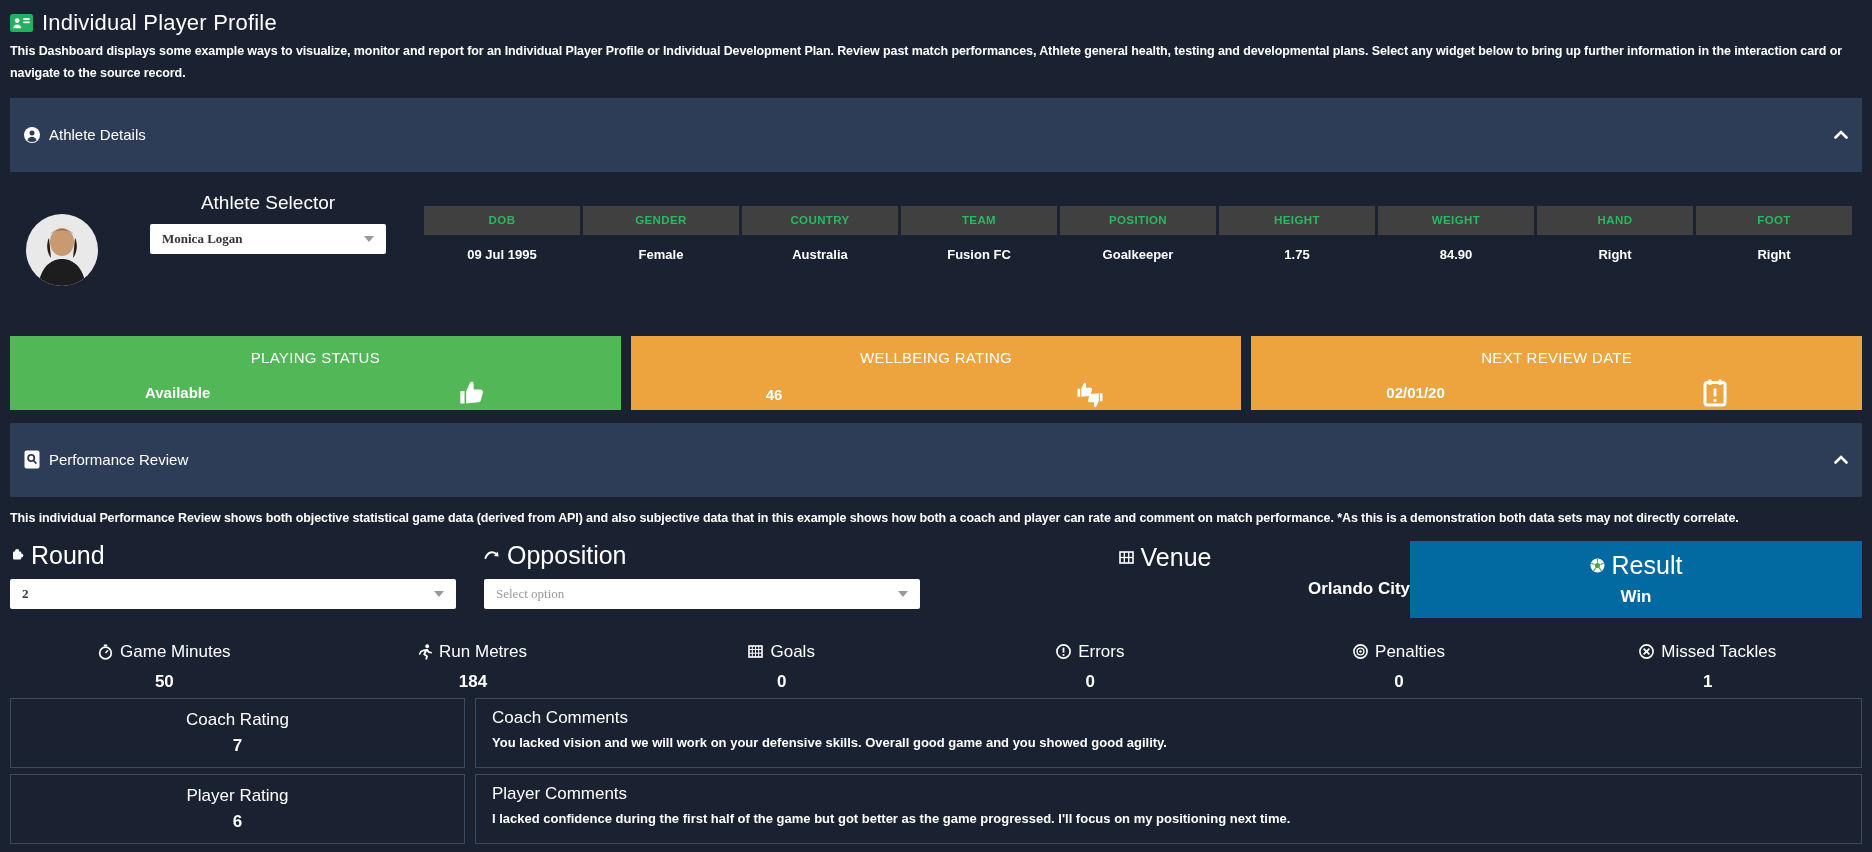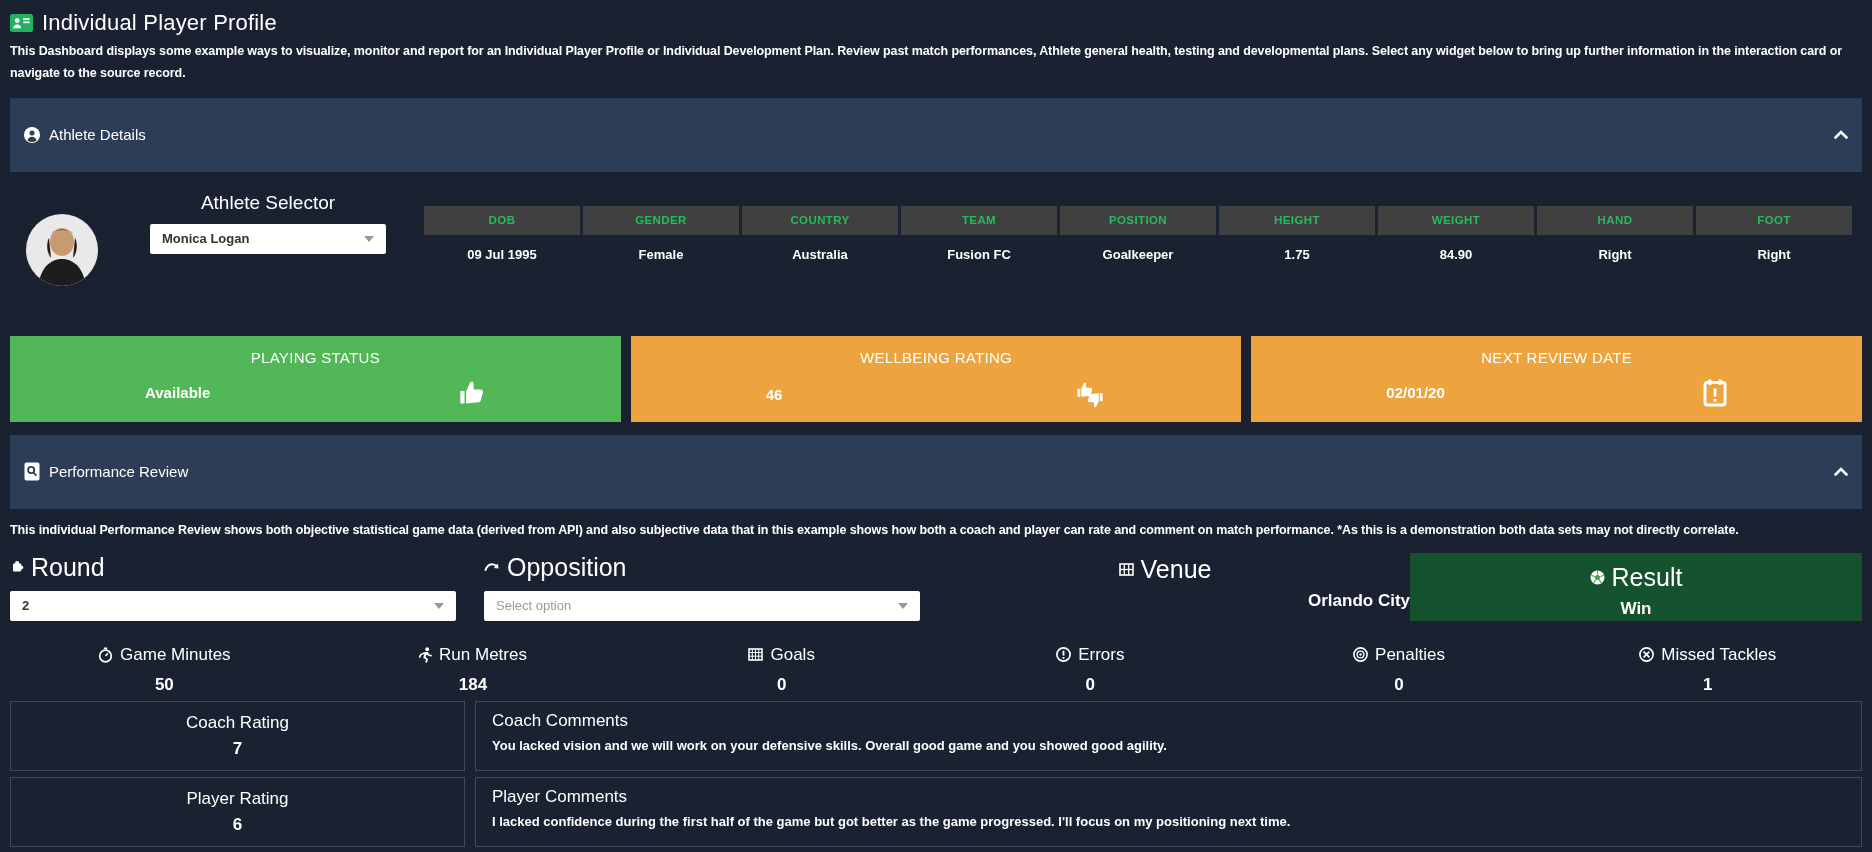--- a/index.html
+++ b/index.html
@@ -14,51 +14,51 @@
   
   .section-bar{margin-top:13px;height:50px;background:#2e3d57;display:flex;align-items:center;justify-content:space-between;padding:12px 14px;cursor:pointer;}
   .section-bar .left{display:flex;align-items:center;gap:9px;}
   .section-bar .sec-title{font-size:15px;font-weight:400;}
 
   
   .athlete-content{display:flex;margin-top:16px;height:130px;}
   .avatar-wrap{width:72px;height:72px;margin:26px 0 0 16px;flex:0 0 auto;}
   .selector-block{width:236px;margin-left:52px;text-align:center;}
   .selector-label{font-size:19px;font-weight:400;margin-top:4px;}
-  .select-box{margin-top:10px;background:#fff;border-radius:2px;height:30px;display:flex;align-items:center;justify-content:space-between;padding:0 12px;cursor:pointer;}
+  .select-box{margin-top:10px;background:#fff;border-radius:2px;height:30px;display:flex;align-items:center;justify-content:space-between;padding:0 12px;cursor:pointer;font-family:Liberation Serif, serif;}
   .select-box .sel-text{color:#333;font-size:13px;font-weight:700;}
   .select-box .sel-text.placeholder{color:#9a9a9a;font-weight:400;}
   .caret{width:0;height:0;border-left:5px solid transparent;border-right:5px solid transparent;border-top:6px solid #9a9a9a;}
 
   .athlete-table{flex:1;margin-left:38px;margin-right:10px;margin-top:18px;}
   .at-row{display:flex;gap:3px;}
   .at-row.head .cell{background:#404040;height:29px;display:flex;align-items:center;justify-content:center;font-size:11.5px;font-weight:700;color:#29b960;letter-spacing:.4px;}
   .at-row.vals .cell{height:40px;display:flex;align-items:center;justify-content:center;font-size:13px;font-weight:700;color:#ffffff;}
   .cell{flex:1;}
 
   
   .cards-row{display:flex;gap:10px;margin-top:18px;}
-  .status-card{flex:1;height:86px;cursor:pointer;}
+  .status-card{flex:1;height:74px;cursor:pointer;}
   .status-card.green{background:#52b757;}
   .status-card.orange{background:#eda43e;}
   .card-title{text-align:center;font-size:15px;margin-top:13px;letter-spacing:.3px;}
   .card-value-row{display:flex;align-items:center;justify-content:space-between;padding:0 135px;margin-top:13px;}
   .card-value{font-size:15px;font-weight:700;}
 
   
   .perf-desc{font-size:12.5px;font-weight:700;margin-top:14px;letter-spacing:-0.1px;}
   .match-row{display:flex;margin-top:16px;align-items:stretch;}
   .field-label-row{display:flex;align-items:center;gap:7px;font-size:25px;}
   .round-block{width:446px;}
   .opp-block{width:436px;margin-left:28px;}
   .round-block .select-box,.opp-block .select-box{margin-top:9px;}
   .venue-block{flex:1;text-align:right;padding-top:2px;}
   .venue-block .field-label-row{justify-content:center;}
   .venue-value{font-size:17px;font-weight:700;margin-top:7px;}
-  .result-box{width:452px;background:#14532d;text-align:center;padding-top:10px;height:68px;box-sizing:border-box;cursor:pointer;}
+  .result-box{width:452px;background:#0369a1;text-align:center;padding-top:10px;height:77px;box-sizing:border-box;cursor:pointer;}
   .result-box .field-label-row{justify-content:center;}
   .result-value{font-size:17px;font-weight:700;margin-top:7px;}
 
   .stats-row{display:flex;margin-top:24px;}
   .stat{flex:1;text-align:center;}
   .stat .field-label-row{justify-content:center;font-size:17px;}
   .stat-value{font-size:17px;font-weight:700;margin-top:10px;}
 
   .review-row{display:flex;gap:10px;margin-top:6px;}
   .rating-box{width:455px;box-sizing:border-box;border:1px solid #3a4a61;text-align:center;padding-top:11px;height:70px;}

